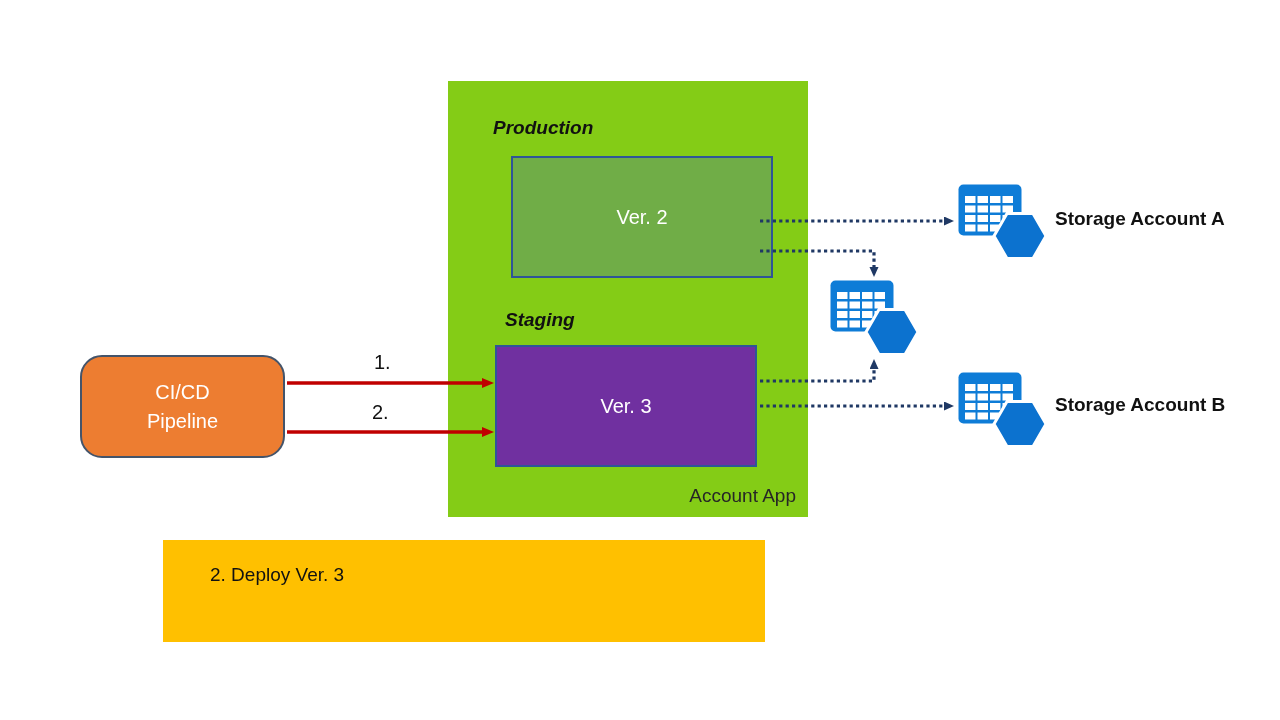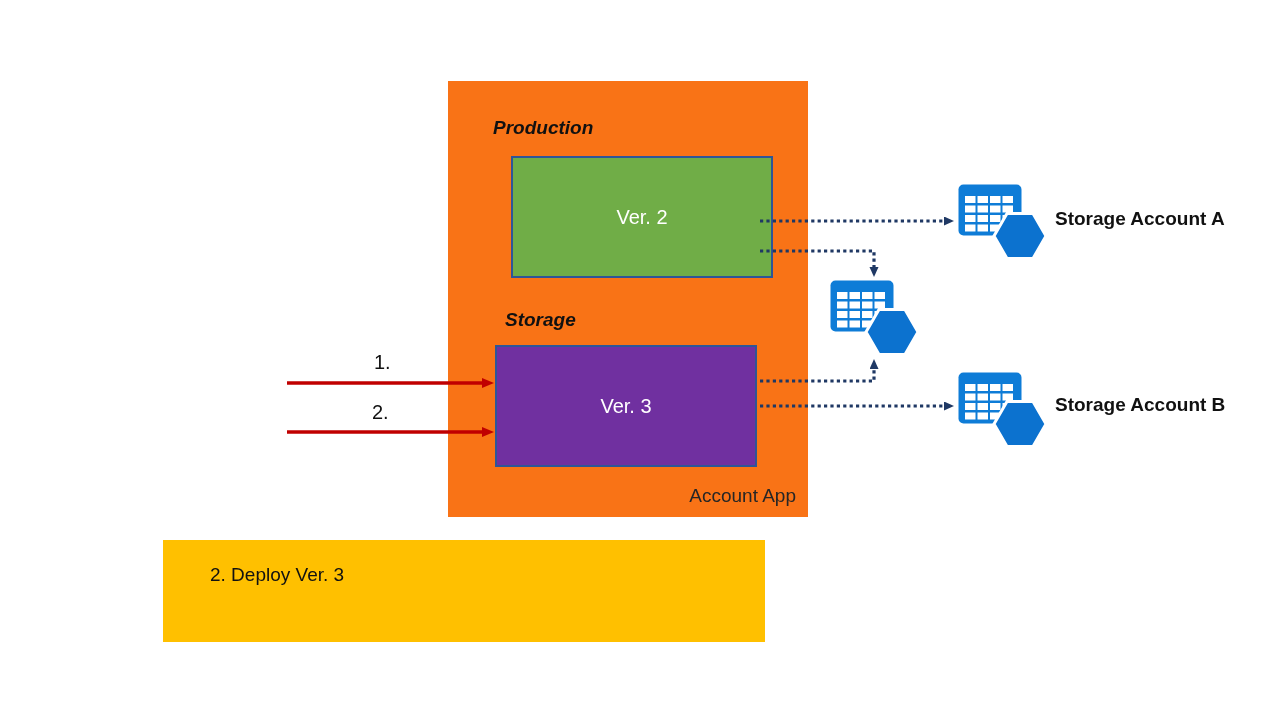--- a/index.html
+++ b/index.html
@@ -3,21 +3,21 @@
 <meta charset="utf-8">
 <style>
   html,body{margin:0;padding:0;background:#ffffff;}
   #canvas{
     position:relative;width:1280px;height:720px;background:#ffffff;overflow:hidden;
     font-family:"Liberation Sans",sans-serif;color:#1a1a1a;
   }
   .abs{position:absolute;}
 
   
-  #function-app-panel{left:448px;top:81px;width:360px;height:436px;background:#f97316;}
+  #function-app-panel{left:448px;top:81px;width:360px;height:436px;background:#84cc16;}
   .slot-heading{font-size:19px;font-weight:bold;font-style:italic;color:#111111;}
   #production-heading{left:45px;top:36px;}
   #staging-heading{left:57px;top:228px;}
   .slot-box{width:262px;height:122px;display:flex;align-items:center;justify-content:center;
             color:#ffffff;font-size:20px;box-sizing:border-box;border:2px solid #2F5597;}
   #production-box{left:63px;top:75px;background:#70AD47;}
   #staging-box{left:47px;top:264px;background:#7030A0;}
   #function-app-label{right:12px;bottom:10px;font-size:19px;color:#262626;}
 
   
@@ -84,27 +84,29 @@
         <polygon class="icon-hex" points="88,52 75,29.5 49,29.5 36,52 49,74.5 75,74.5"></polygon>
       </symbol>
     </defs>
   </svg>
 
   <div id="function-app-panel" class="abs">
     <div id="production-heading" class="abs slot-heading">Production</div>
     <div id="production-box" class="abs slot-box">
       <span>Ver. 2</span>
     </div>
-    <div id="staging-heading" class="abs slot-heading">Storage</div>
+    <div id="staging-heading" class="abs slot-heading">Staging</div>
     <div id="staging-box" class="abs slot-box">
       <span>Ver. 3</span>
     </div>
     <div id="function-app-label" class="abs">Account App</div>
   </div>
 
+  <div id="cicd-box" class="abs">CI/CD
+Pipeline</div>
 
   <div id="step1-label" class="abs arrow-num">1.</div>
   <div id="step2-label" class="abs arrow-num">2.</div>
 
   <svg id="connector-layer" class="abs" viewBox="0 0 1280 720">
     <defs>
       <marker id="red-head" markerUnits="userSpaceOnUse" markerWidth="12" markerHeight="12" refX="0" refY="5" orient="auto">
         <path d="M0,0 L12,5 L0,10 Z" fill="#C00000"></path>
       </marker>
       <marker id="navy-head" markerUnits="userSpaceOnUse" markerWidth="11" markerHeight="11" refX="0" refY="4.5" orient="auto">

